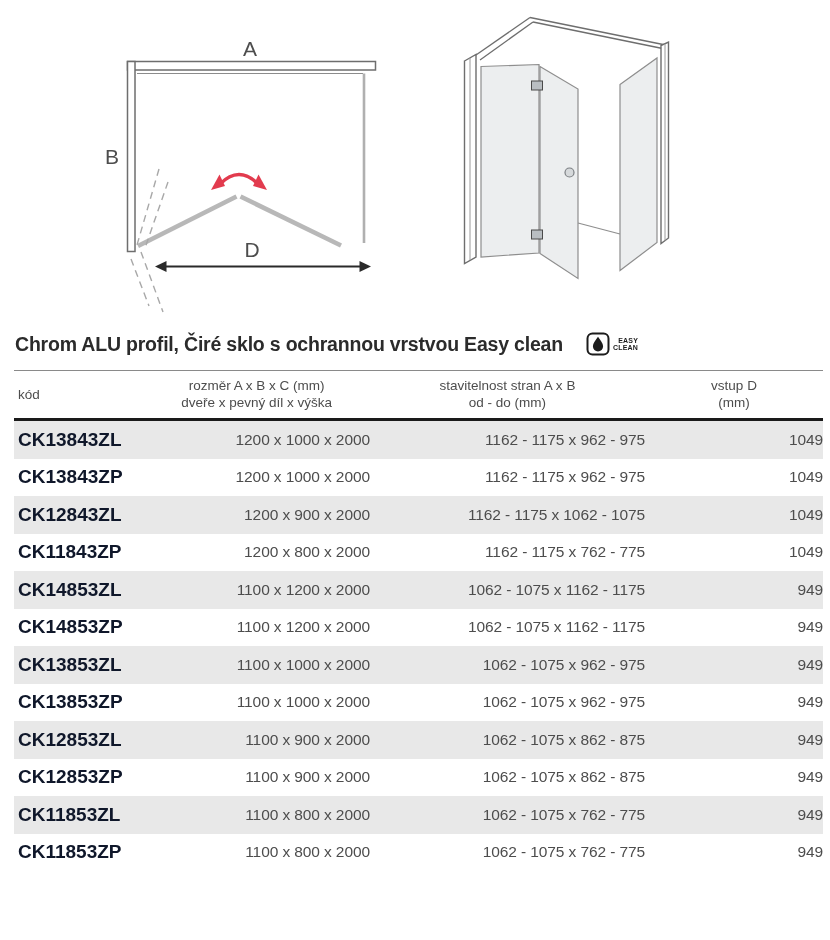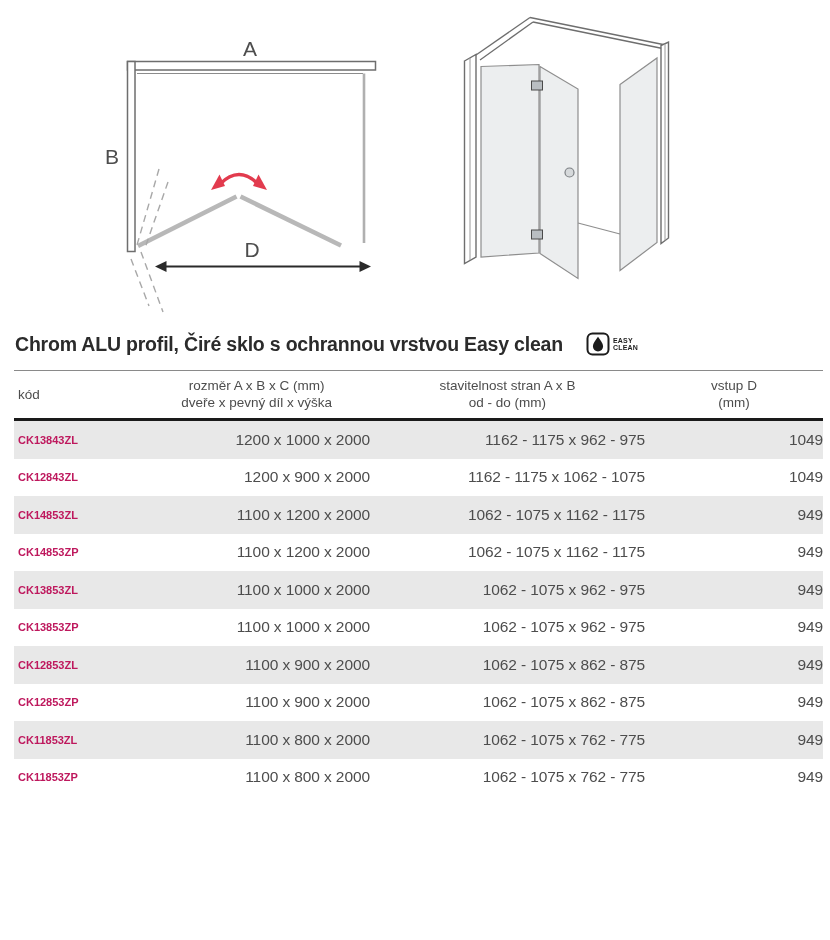--- a/index.html
+++ b/index.html
@@ -6,21 +6,21 @@
   body{
     width:830px;height:940px;background:#ffffff;overflow:hidden;
     font-family:"Liberation Sans","DejaVu Sans",sans-serif;
     -webkit-font-smoothing:antialiased;
   }
   .diagrams{position:relative;width:830px;height:322px;}
   .diagrams svg{display:block;}
 
   .title-row{
     display:flex;align-items:center;gap:23px;
-    margin:8px 0 0 15px;height:28px;
+    margin:8px 0 0 15px;height:28px;text-align:right;
   }
   .page-title{
     font-size:19.5px;font-weight:700;color:#2b2b2b;letter-spacing:-0.2px;
   }
   .ec-badge{display:flex;align-items:center;gap:3px;}
   .ec-badge svg{display:block;}
   .ec-text{
     font-size:7px;font-weight:700;color:#1c1c1c;line-height:7.5px;
     letter-spacing:.2px;text-transform:uppercase;
   }
@@ -39,22 +39,22 @@
     vertical-align:middle;height:42px;padding:2px 0 3px 0;
     border-bottom:3px solid #1a1a1a;
   }
   thead th.left{text-align:left;padding-left:4px;}
   thead .hl{display:block;}
   tbody td{
     height:37.5px;padding:0;font-size:15.5px;color:#4d4d4d;
     text-align:right;vertical-align:middle;letter-spacing:-0.1px;
   }
   tbody td.code{
-    text-align:left;padding-left:4px;font-weight:700;color:#be185d;
-    font-size:11px;letter-spacing:0;
+    text-align:left;padding-left:4px;font-weight:700;color:#0f172a;
+    font-size:19px;letter-spacing:0;
   }
   tbody tr:nth-child(odd){background:#e8e8e8;}
   tbody tr:nth-child(even){background:#ffffff;}
 </style>
 </head>
 <body>
 
 <div class="diagrams">
   <svg width="830" height="322" viewBox="0 0 830 322" xmlns="http://www.w3.org/2000/svg">
 
@@ -167,26 +167,38 @@
       </tr>
     </thead>
     <tbody id="spec-rows">
         <tr>
     <td class="code">CK13843ZL</td>
     <td>1200 x 1000 x 2000</td>
     <td>1162 - 1175 x 962 - 975</td>
     <td>1049</td>
   </tr>
         <tr>
+    <td class="code">CK13843ZP</td>
+    <td>1200 x 1000 x 2000</td>
+    <td>1162 - 1175 x 962 - 975</td>
+    <td>1049</td>
+  </tr>
+        <tr>
     <td class="code">CK12843ZL</td>
     <td>1200 x 900 x 2000</td>
     <td>1162 - 1175 x 1062 - 1075</td>
     <td>1049</td>
   </tr>
         <tr>
+    <td class="code">CK11843ZP</td>
+    <td>1200 x 800 x 2000</td>
+    <td>1162 - 1175 x 762 - 775</td>
+    <td>1049</td>
+  </tr>
+        <tr>
     <td class="code">CK14853ZL</td>
     <td>1100 x 1200 x 2000</td>
     <td>1062 - 1075 x 1162 - 1175</td>
     <td>949</td>
   </tr>
         <tr>
     <td class="code">CK14853ZP</td>
     <td>1100 x 1200 x 2000</td>
     <td>1062 - 1075 x 1162 - 1175</td>
     <td>949</td>

